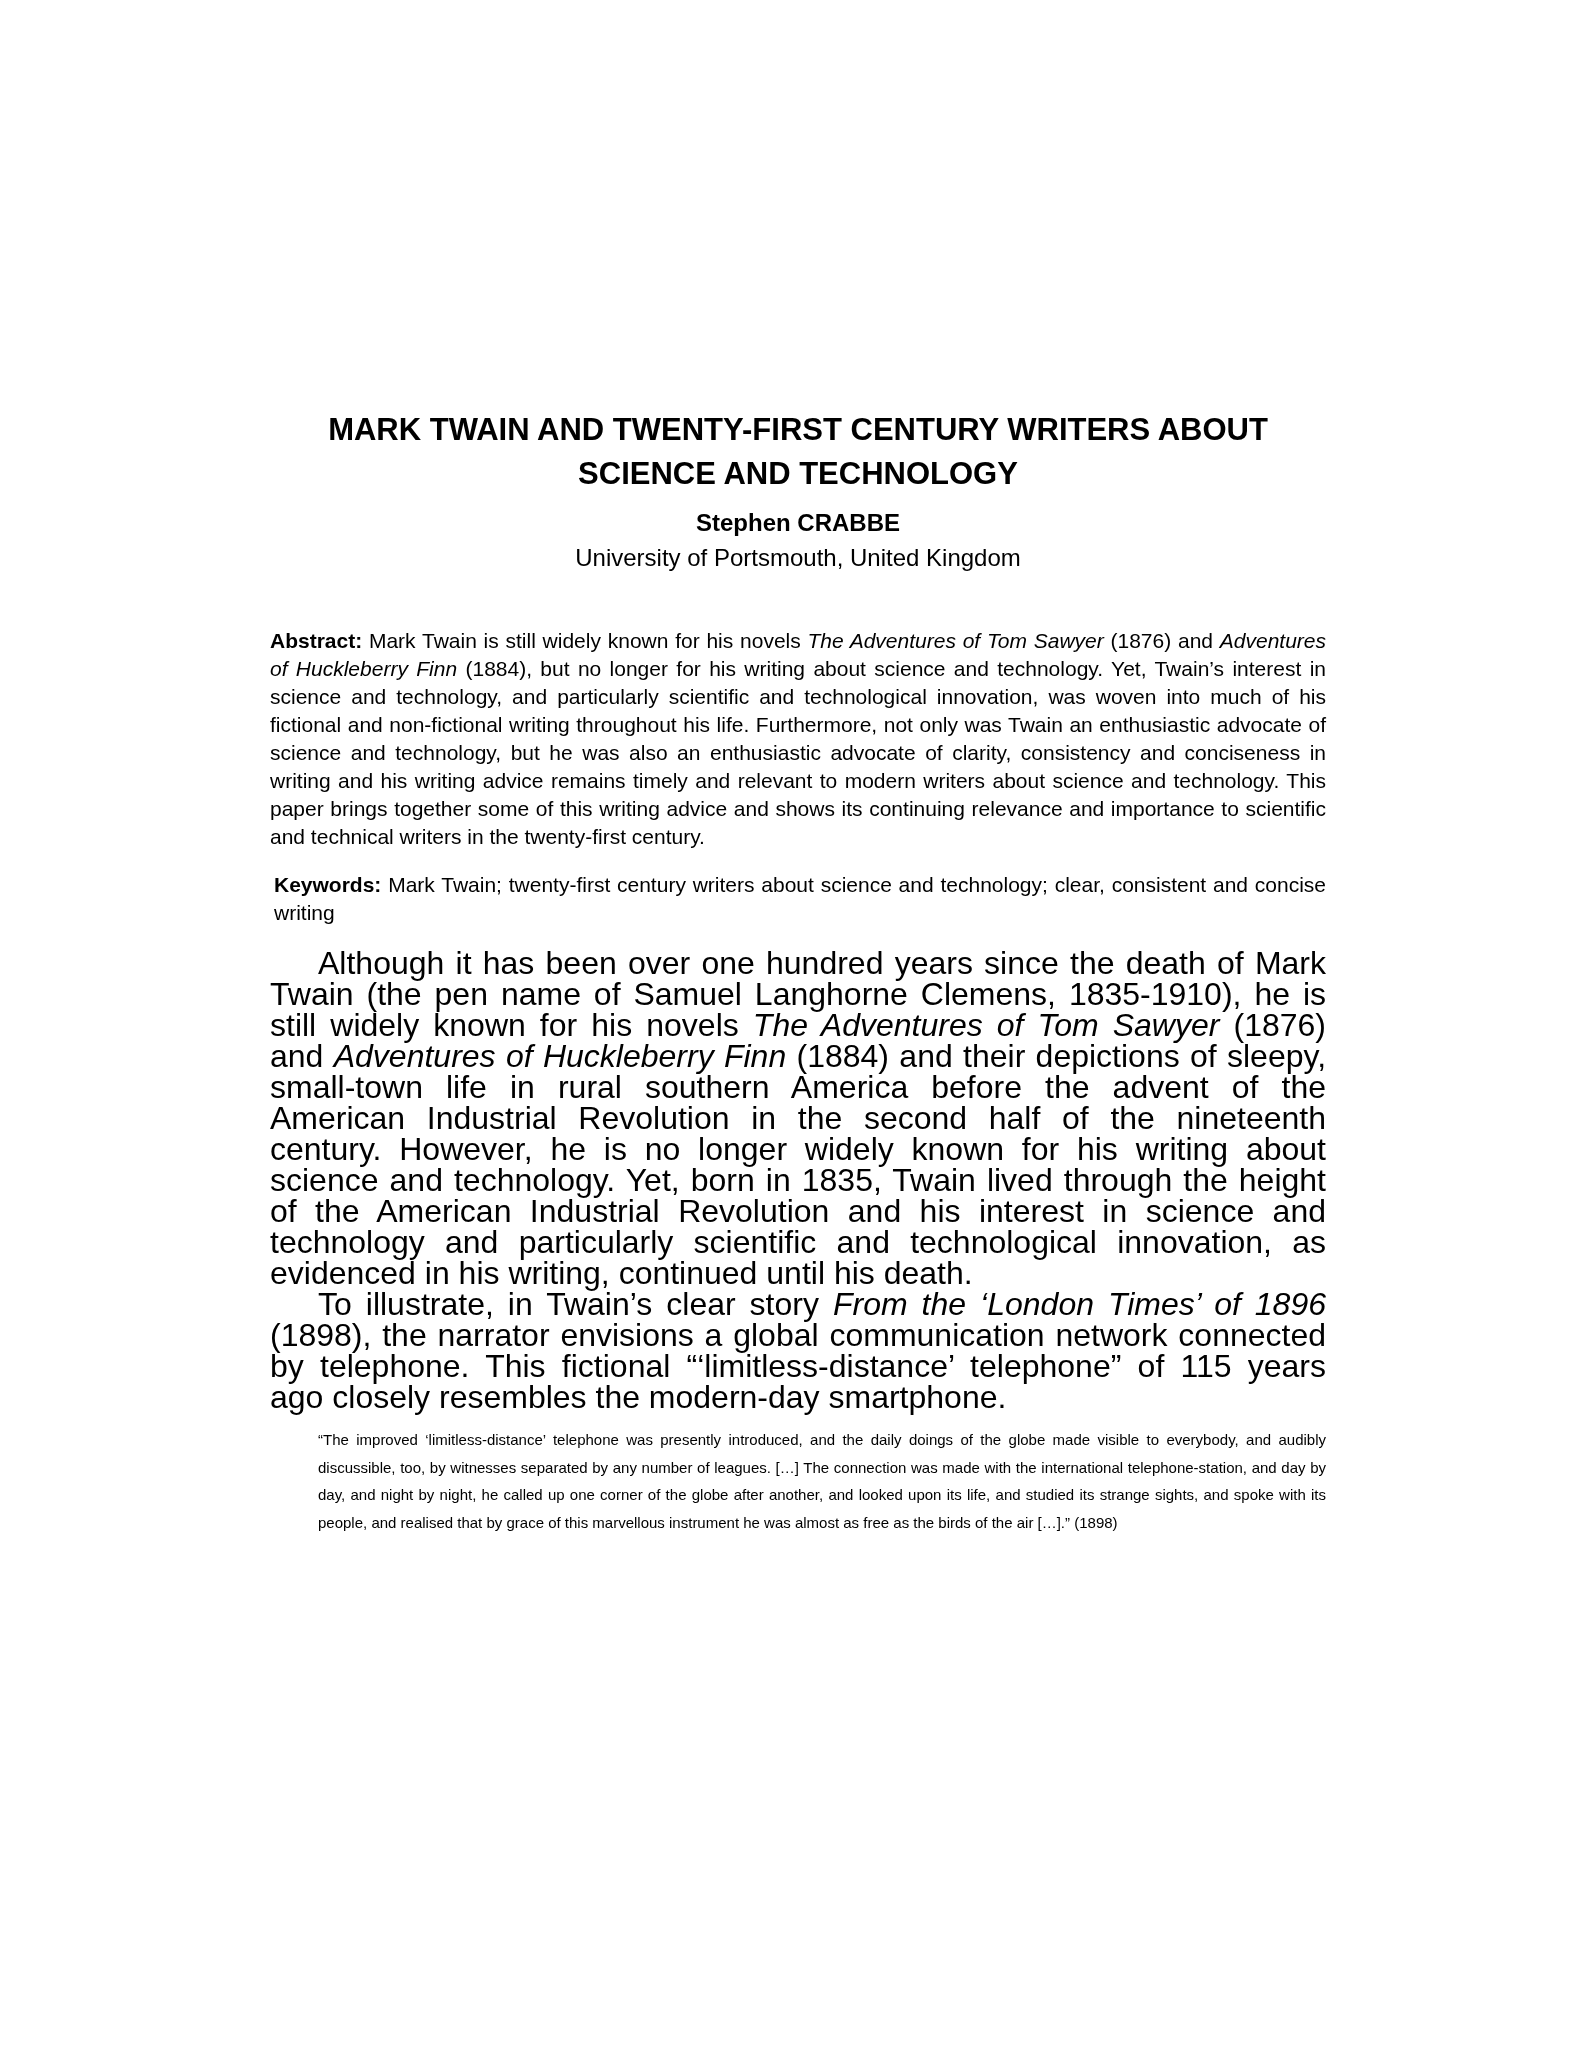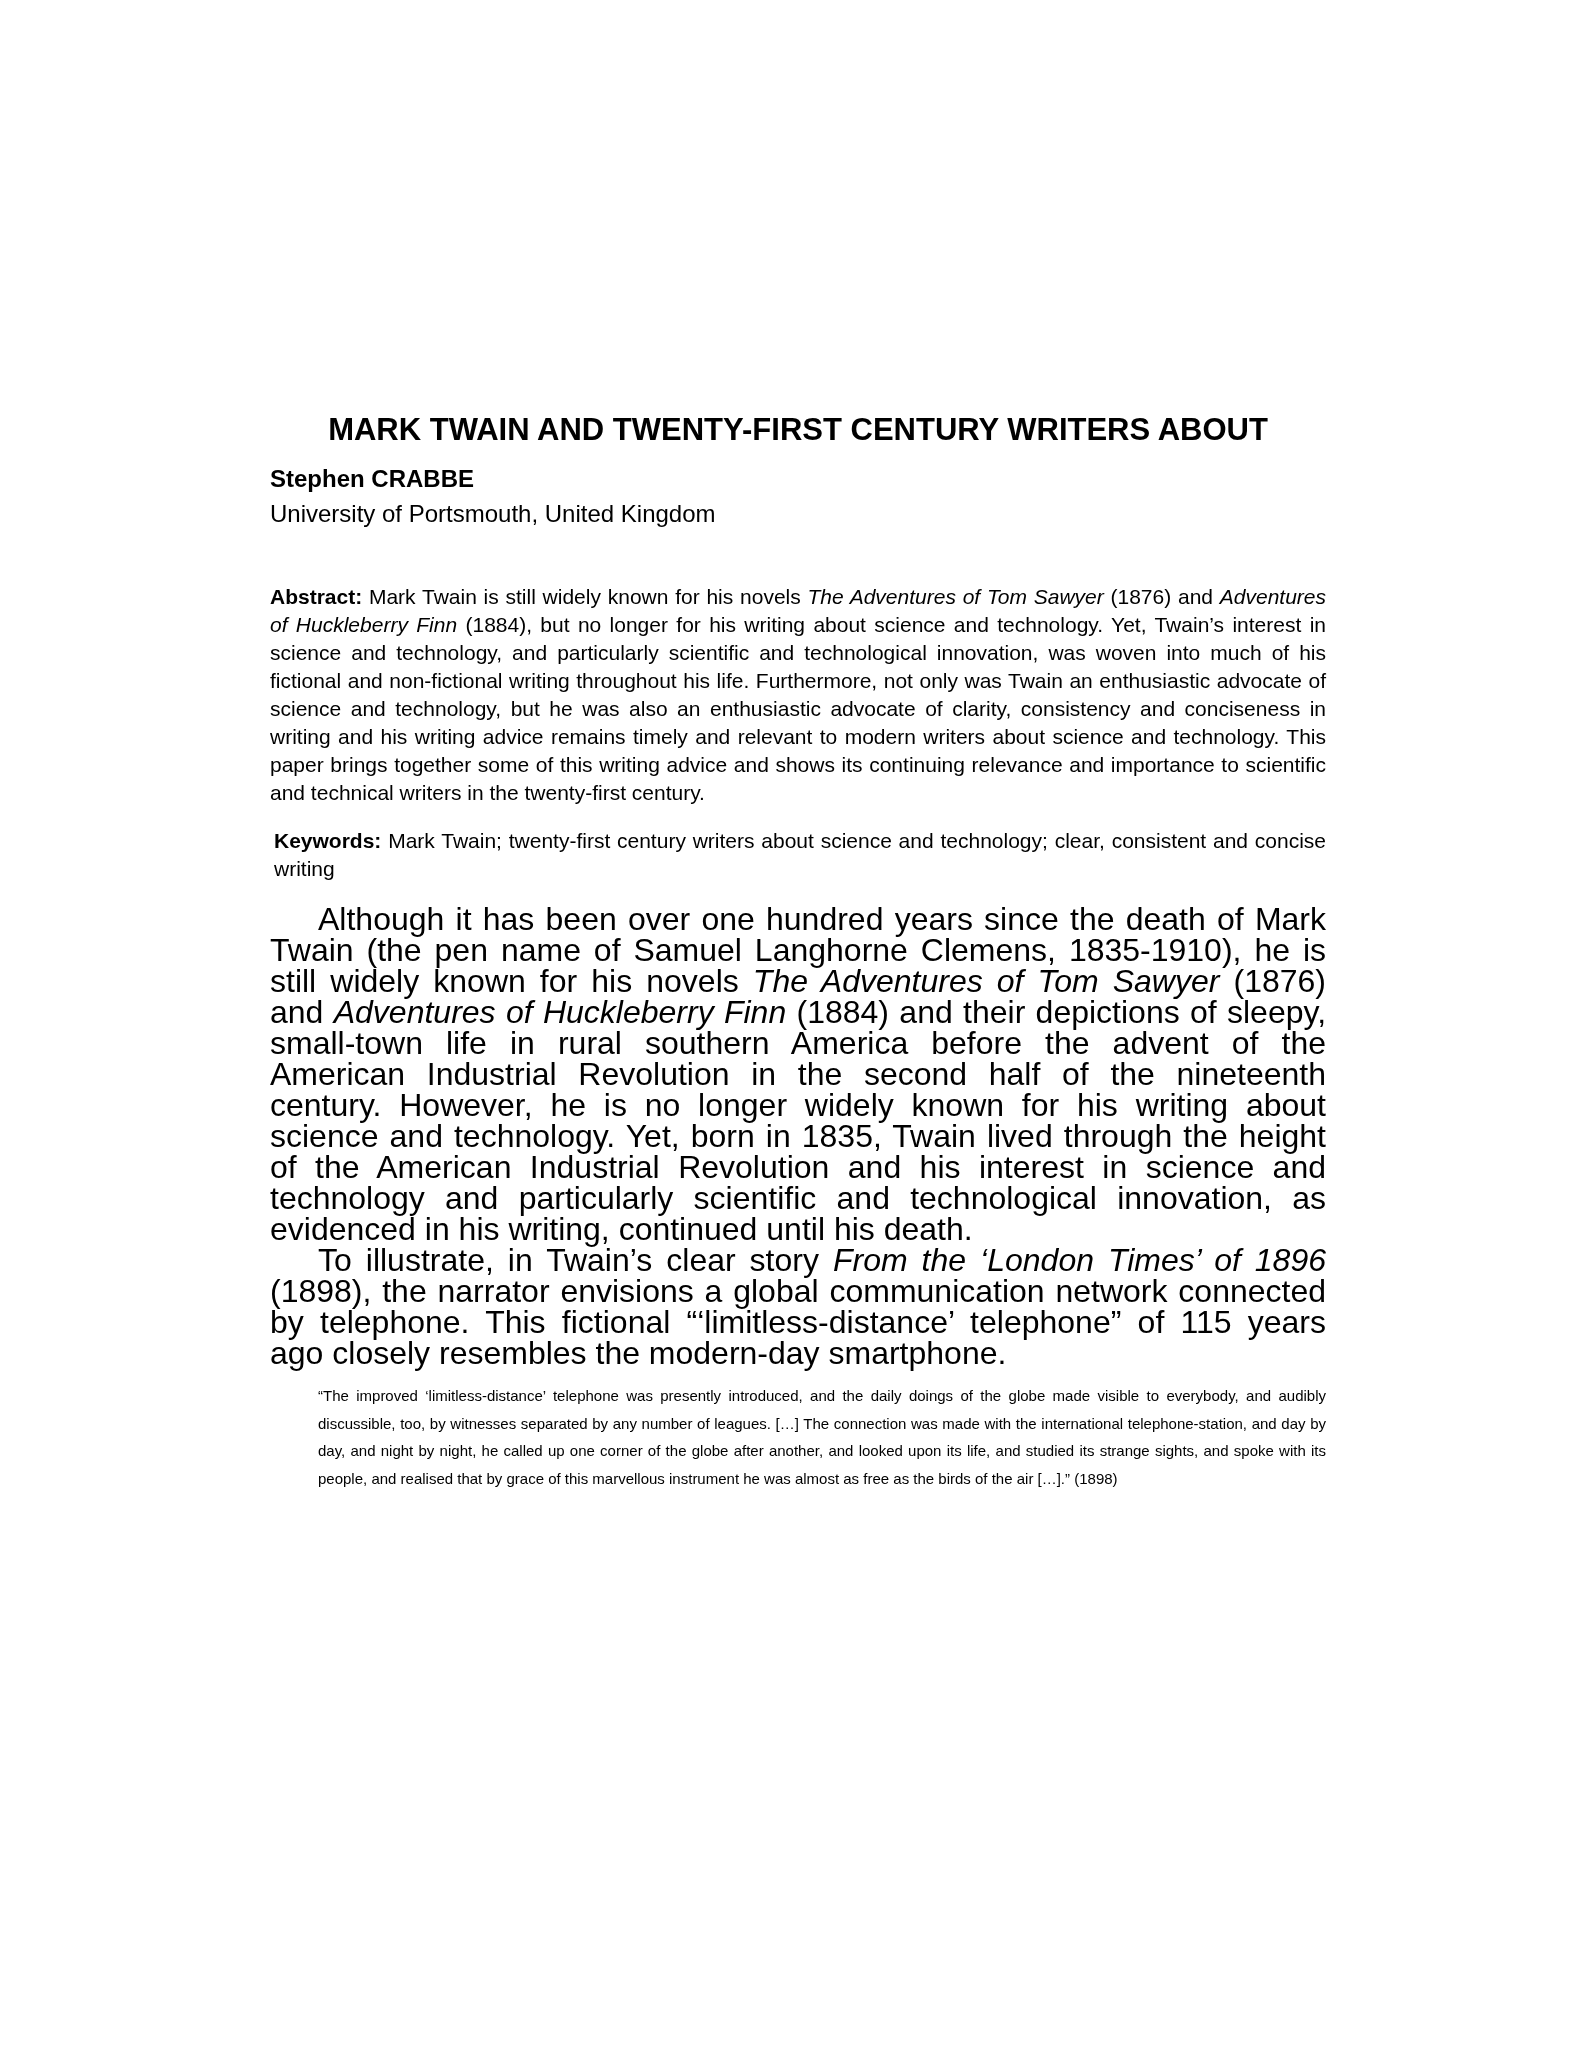--- a/index.html
+++ b/index.html
@@ -23,20 +23,21 @@
   .doc-title {
     margin: 408px 0 0 0;
     font-size: 31px;
     line-height: 44px;
     font-weight: 700;
     text-align: center;
     white-space: nowrap;
   }
   .byline {
     margin-top: 9px;
+    text-align: center;
     font-size: 24px;
     line-height: 35px;
   }
   .byline .author { font-weight: 700; }
   p.abstract {
     margin: 52px 0 0 0;
     font-size: 21px;
     line-height: 28px;
     text-align: justify;
   }
@@ -74,20 +75,21 @@
   .rich b { font-weight: 700; }
 </style>
 </head>
 <body>
 
 <div class="page">
   <div class="content">
 
     <h1 class="doc-title">
       <div>MARK TWAIN AND TWENTY-FIRST CENTURY WRITERS ABOUT</div>
+      <div>SCIENCE AND TECHNOLOGY</div>
     </h1>
 
     <div class="byline">
       <div class="author">Stephen CRABBE</div>
       <div class="affiliation">University of Portsmouth, United Kingdom</div>
     </div>
 
     <p class="abstract rich"><b>Abstract: </b><span>Mark Twain is still widely known for his novels </span><i>The Adventures of Tom Sawyer</i><span> (1876) and </span><i>Adventures of Huckleberry Finn</i><span> (1884), but no longer for his writing about science and technology. Yet, Twain’s interest in science and technology, and particularly scientific and technological innovation, was woven into much of his fictional and non-fictional writing throughout his life. Furthermore, not only was Twain an enthusiastic advocate of science and technology, but he was also an enthusiastic advocate of clarity, consistency and conciseness in writing and his writing advice remains timely and relevant to modern writers about science and technology. This paper brings together some of this writing advice and shows its continuing relevance and importance to scientific and technical writers in the twenty-first century.</span></p>
 
     <p class="keywords rich"><b>Keywords: </b><span>Mark Twain; twenty-first century writers about science and technology; clear, consistent and concise writing</span></p>

